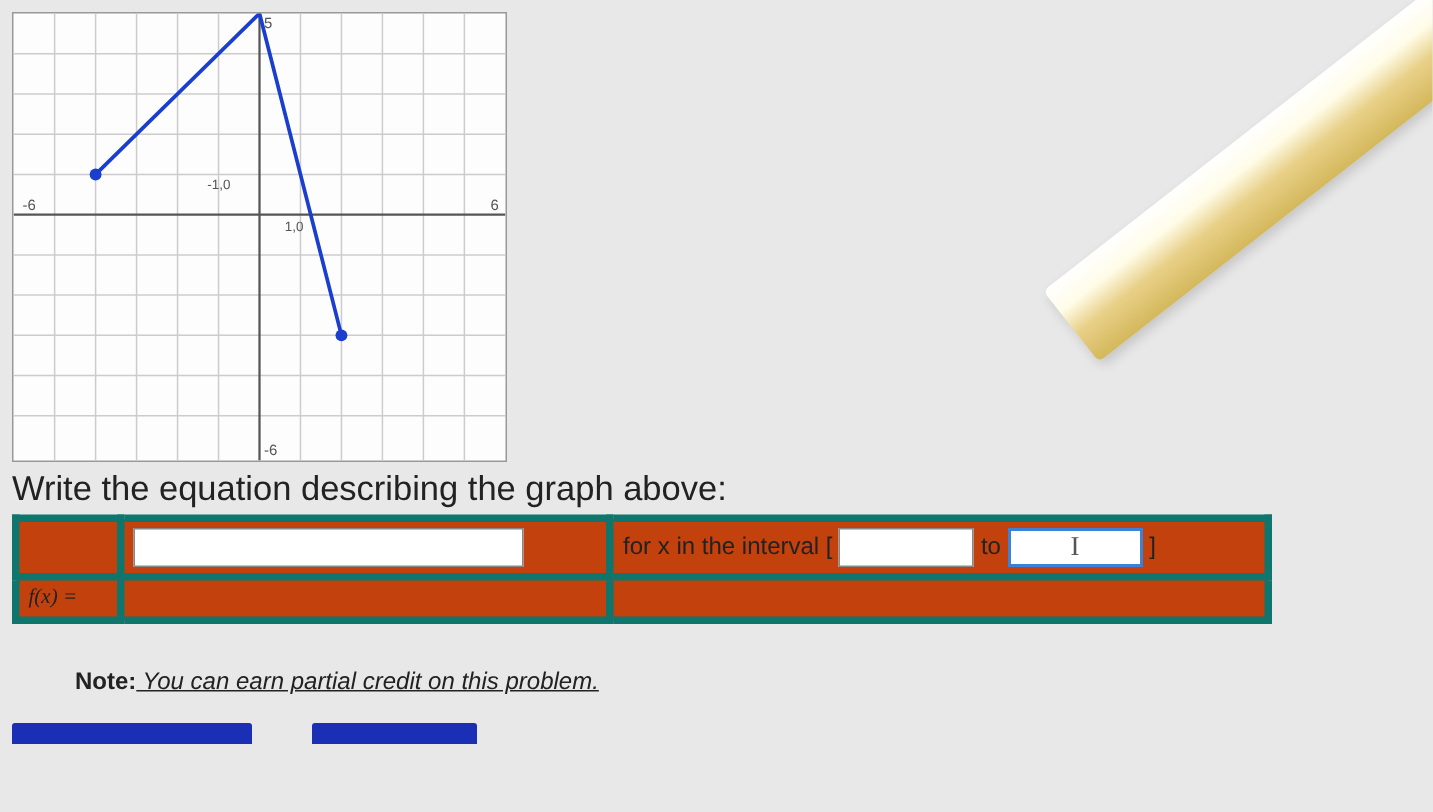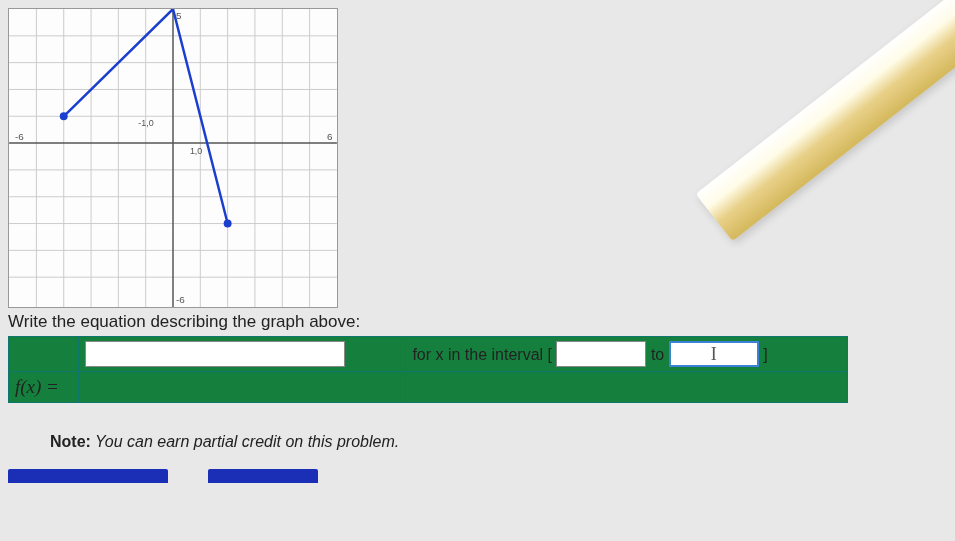--- a/index.html
+++ b/index.html
@@ -31,43 +31,43 @@
       background: #fdfdfd;
       border: 1px solid #999;
       position: relative;
     }
     .graph-svg {
       width: 100%;
       height: 100%;
     }
     .prompt {
       margin: 4px 0 4px 8px;
-      font-size: 17px;
+      font-size: 23px;
       color: #222;
     }
     .answer-table {
       margin-left: 8px;
       border-collapse: collapse;
       width: 840px;
     }
     .answer-table td {
-      border: 1px solid #0f766e;
+      border: 5px solid #0f766e;
       padding: 4px 6px;
       vertical-align: middle;
-      background: #15803d;
+      background: #c2410c;
       font-size: 16px;
       color: #222;
     }
     .answer-table td.fx-cell {
       white-space: nowrap;
       width: 70px;
       text-align: left;
       font-style: italic;
       font-family: "Times New Roman", serif;
-      font-size: 19px;
+      font-size: 14px;
     }
     .eq-input {
       width: 260px;
       height: 26px;
       border: 1px solid #888;
       background: #fff;
       font-size: 15px;
       padding: 2px 4px;
     }
     .interval-input {
@@ -88,21 +88,21 @@
       font-family: "Times New Roman", serif;
       font-size: 18px;
     }
     .interval-text { white-space: nowrap; }
     .note {
       margin: 30px 0 0 8px;
       font-size: 16px;
       color: #222;
     }
     .note b { font-weight: bold; font-style: normal; margin-left: 42px; }
-    .note-text { font-style: italic; }
+    .note-text { font-style: italic; text-decoration: underline; }
     .button-row {
       margin: 18px 0 0 8px;
       display: flex;
       gap: 40px;
     }
     .btn {
       background: #1a2fb5;
       color: #fff;
       border: none;
       height: 14px;

